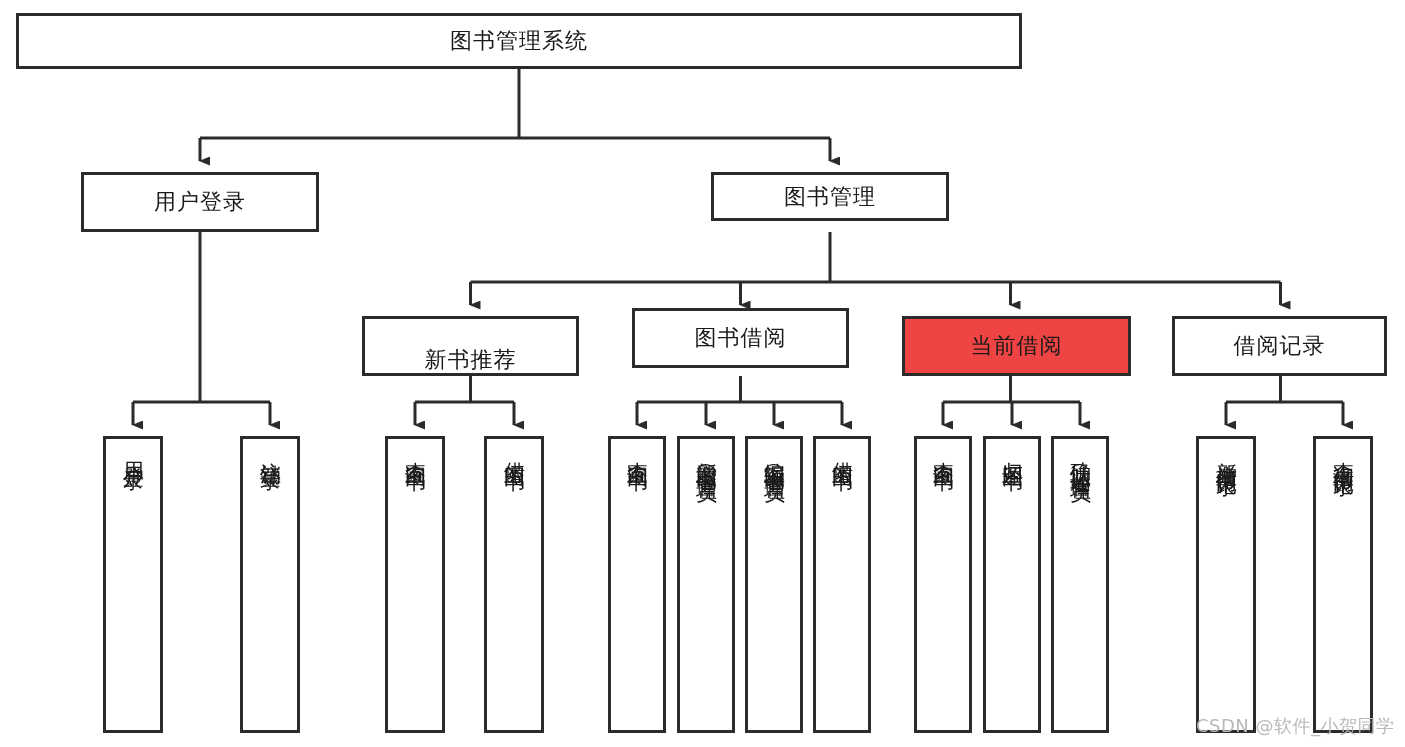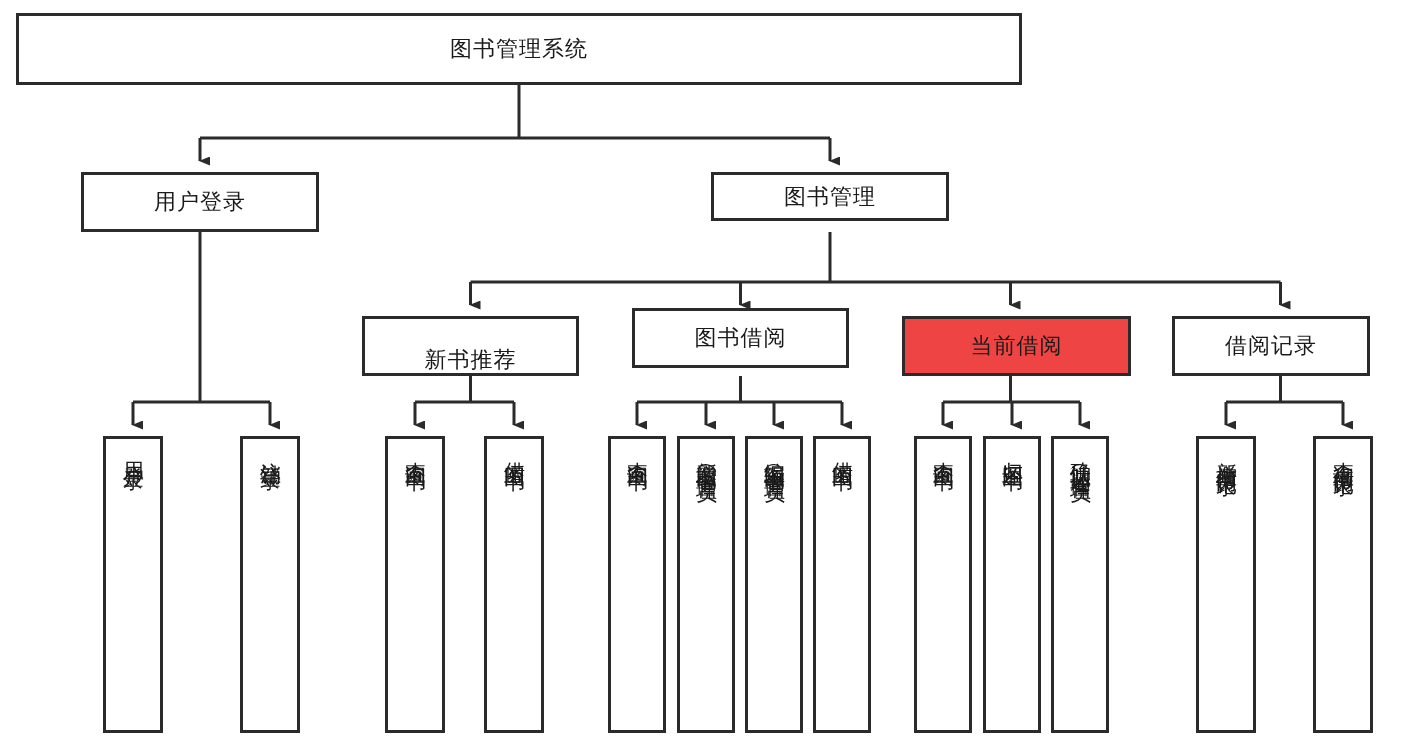--- a/index.html
+++ b/index.html
@@ -103,39 +103,39 @@
         <path d="M1012,402 L1012,425" marker-end="url(#arrowhead)"></path>
         <path d="M1080,402 L1080,425" marker-end="url(#arrowhead)"></path>
         <path d="M1280.5,376 L1280.5,402"></path>
         <path d="M1226,402 L1343,402"></path>
         <path d="M1226,402 L1226,425" marker-end="url(#arrowhead)"></path>
         <path d="M1343,402 L1343,425" marker-end="url(#arrowhead)"></path>
       </g>
   </svg>
 
   <div id="nodes-layer">
-      <div class="node-box" style="left: 16px; top: 13px; width: 1006px; height: 72px; border-color: rgb(43, 43, 43); background: rgb(255, 255, 255);">
+      <div class="node-box" style="left: 16px; top: 13px; width: 1006px; height: 56px; border-color: rgb(43, 43, 43); background: rgb(255, 255, 255);">
         <span class="node-label" style="color: rgb(26, 26, 26);">图书管理系统</span>
       </div>
       <div class="node-box" style="left: 81px; top: 172px; width: 238px; height: 60px; border-color: rgb(43, 43, 43); background: rgb(255, 255, 255);">
         <span class="node-label" style="color: rgb(26, 26, 26);">用户登录</span>
       </div>
       <div class="node-box" style="left: 711px; top: 172px; width: 238px; height: 49px; border-color: rgb(43, 43, 43); background: rgb(255, 255, 255);">
         <span class="node-label" style="color: rgb(26, 26, 26);">图书管理</span>
       </div>
       <div class="node-box" style="left: 362px; top: 316px; width: 217px; height: 60px; border-color: rgb(43, 43, 43); background: rgb(255, 255, 255);">
         <span class="node-label" style="color: rgb(26, 26, 26); margin-top: 28px;">新书推荐</span>
       </div>
       <div class="node-box" style="left: 632px; top: 308px; width: 217px; height: 60px; border-color: rgb(43, 43, 43); background: rgb(255, 255, 255);">
         <span class="node-label" style="color: rgb(26, 26, 26);">图书借阅</span>
       </div>
       <div class="node-box" style="left: 902px; top: 316px; width: 229px; height: 60px; border-color: rgb(43, 43, 43); background: #ef4444;">
         <span class="node-label" style="color: rgb(26, 26, 26);">当前借阅</span>
       </div>
-      <div class="node-box" style="left: 1172px; top: 316px; width: 198px; height: 60px; border-color: rgb(43, 43, 43); background: rgb(255, 255, 255);">
+      <div class="node-box" style="left: 1172px; top: 316px; width: 215px; height: 60px; border-color: rgb(43, 43, 43); background: rgb(255, 255, 255);">
         <span class="node-label" style="color: rgb(26, 26, 26);">借阅记录</span>
       </div>
       <div class="node-box leaf" style="left: 103px; top: 436px; width: 60px; height: 297px; border-color: rgb(43, 43, 43); background: rgb(255, 255, 255);">
         <span class="node-label" style="color: rgb(26, 26, 26);">用户登录</span>
       </div>
       <div class="node-box leaf" style="left: 240px; top: 436px; width: 60px; height: 297px; border-color: rgb(43, 43, 43); background: rgb(255, 255, 255);">
         <span class="node-label" style="color: rgb(26, 26, 26);">注销登录</span>
       </div>
       <div class="node-box leaf" style="left: 385px; top: 436px; width: 60px; height: 297px; border-color: rgb(43, 43, 43); background: rgb(255, 255, 255);">
         <span class="node-label" style="color: rgb(26, 26, 26);">查询图书</span>
@@ -165,14 +165,15 @@
         <span class="node-label" style="color: rgb(26, 26, 26);">确认归还（管理员）</span>
       </div>
       <div class="node-box leaf" style="left: 1196px; top: 436px; width: 60px; height: 297px; border-color: rgb(43, 43, 43); background: rgb(255, 255, 255);">
         <span class="node-label" style="color: rgb(26, 26, 26);">新增借阅记录</span>
       </div>
       <div class="node-box leaf" style="left: 1313px; top: 436px; width: 60px; height: 297px; border-color: rgb(43, 43, 43); background: rgb(255, 255, 255);">
         <span class="node-label" style="color: rgb(26, 26, 26);">查询借阅记录</span>
       </div>
     </div>
 
+  <div class="watermark" style="left:1196px; top:714px;">CSDN @软件_小贺同学</div>
 
 </div>
 
 </body></html>

